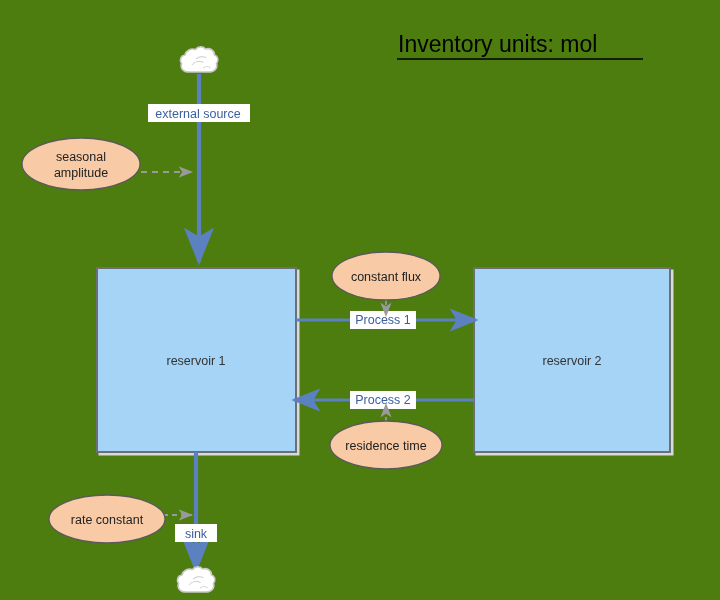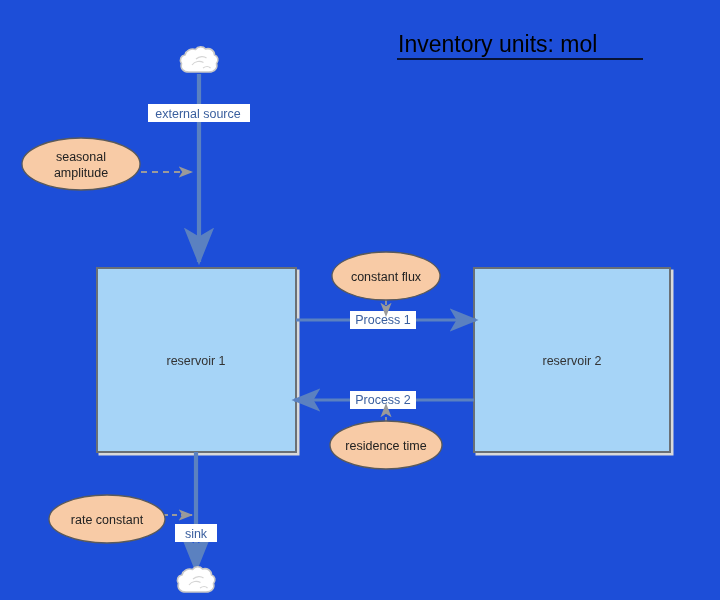--- a/index.html
+++ b/index.html
@@ -7,21 +7,21 @@
     padding: 0;
     background: #ffffff;
   }
   body {
     font-family: "Liberation Sans", sans-serif;
   }
   #canvas {
     position: relative;
     width: 720px;
     height: 600px;
-    background: #1d4ed8;
+    background: #4d7c0f;
     overflow: hidden;
   }
   #diagram-svg {
     position: absolute;
     left: 0;
     top: 0;
     width: 720px;
     height: 600px;
   }
   .title-text {

